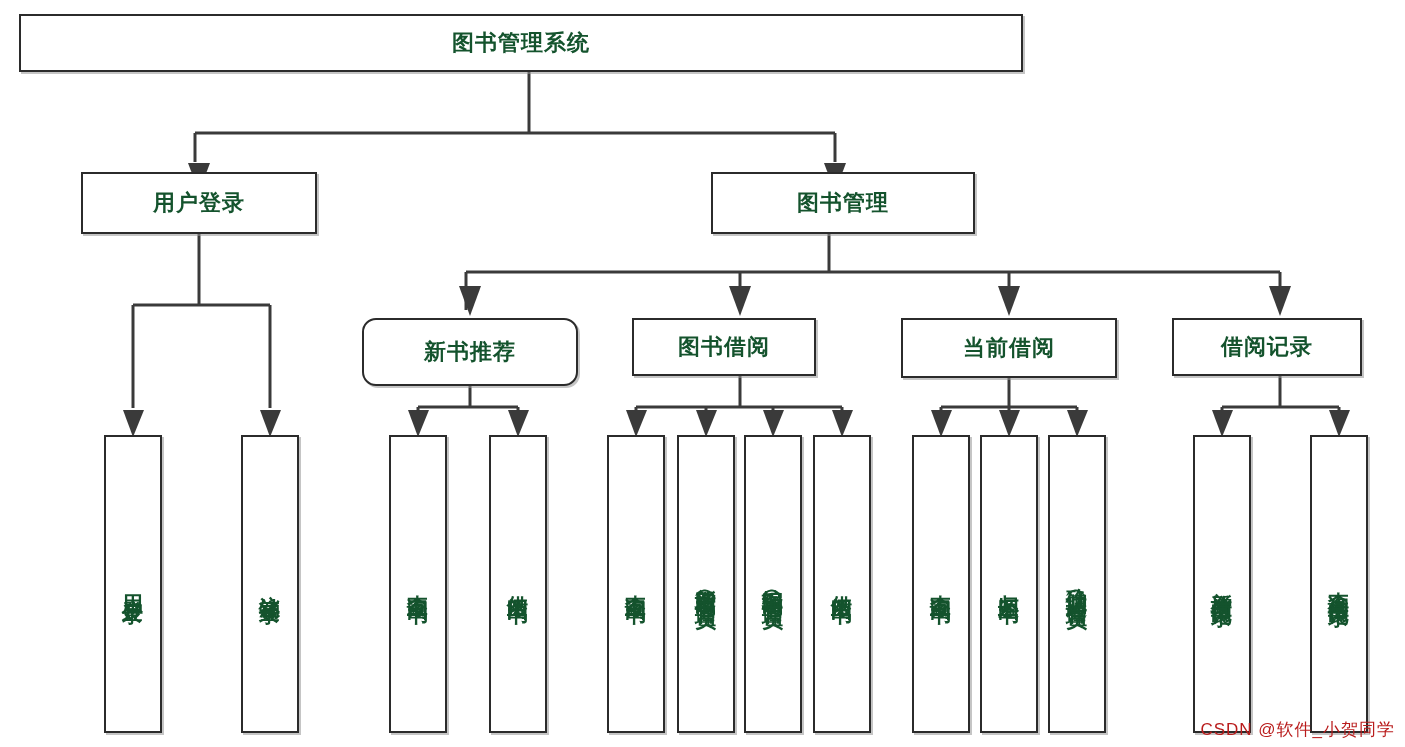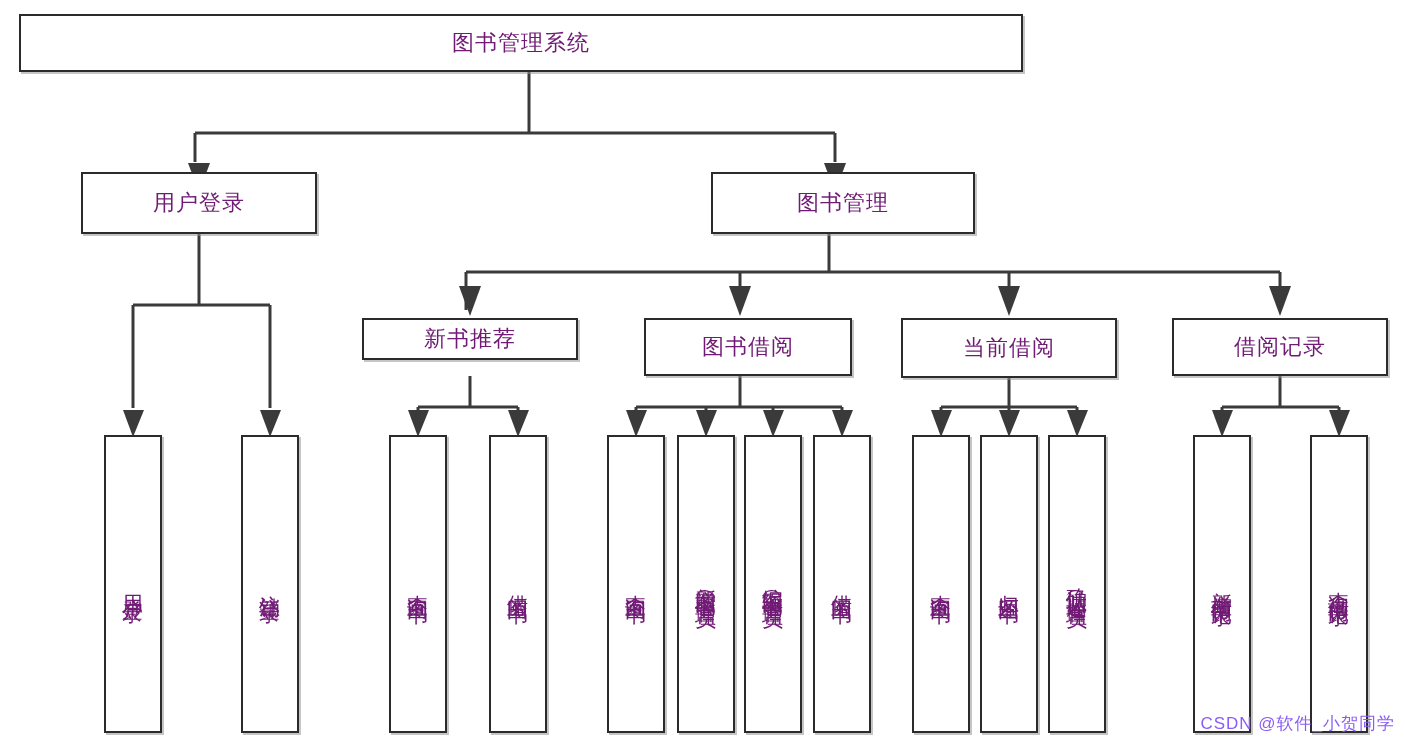--- a/index.html
+++ b/index.html
@@ -1,25 +1,25 @@
 <!DOCTYPE html>
 <html><head>
 <meta charset="utf-8">
 <style>
   html,body{margin:0;padding:0;background:#ffffff;}
   body{width:1405px;height:747px;font-family:"Liberation Sans","DejaVu Sans",sans-serif;overflow:hidden;}
   #canvas{position:relative;width:1405px;height:747px;background:#fff;}
   svg.wires{position:absolute;left:0;top:0;width:1405px;height:747px;pointer-events:none;}
   .node{position:absolute;box-sizing:border-box;background:#ffffff;border:2.5px solid #2b2b2b;
         box-shadow:2px 2px 0 0 rgba(150,150,150,0.55);display:flex;align-items:center;justify-content:center;}
-  .node .lbl{color:#701a75;font-size:22px;letter-spacing:1px;line-height:1.15;text-align:center;}
+  .node .lbl{color:#14532d;font-size:22px;letter-spacing:1px;line-height:1.15;text-align:center;font-weight:bold;}
   .node.vert{writing-mode:vertical-rl;text-orientation:upright;}
   .node.vert .lbl{writing-mode:vertical-rl;text-orientation:upright;font-size:21px;letter-spacing:3px;
         line-height:1.0;text-align:center;white-space:nowrap;}
-  #watermark{position:absolute;right:10px;bottom:12px;color:#8b5cf6;font-size:17px;letter-spacing:1px;
+  #watermark{position:absolute;right:10px;bottom:6px;color:#b91c1c;font-size:17px;letter-spacing:1px;
         white-space:nowrap;}
 </style>
 </head>
 <body>
 
 <div id="canvas">
 
   <svg class="wires" viewBox="0 0 1405 747">
     <g stroke="#3a3a3a" stroke-width="3" fill="none">
 
@@ -93,30 +93,30 @@
     <span class="lbl">图书管理系统</span>
   </div>
 
   <div class="node" style="left:81px;top:172px;width:236px;height:62px;">
     <span class="lbl">用户登录</span>
   </div>
   <div class="node" style="left:711px;top:172px;width:264px;height:62px;">
     <span class="lbl">图书管理</span>
   </div>
 
-  <div class="node" style="left:362px;top:318px;width:216px;height:42px;">
+  <div class="node" style="left:362px;top:318px;width:216px;height:68px;border-radius:14px;">
     <span class="lbl">新书推荐</span>
   </div>
-  <div class="node" style="left:632px;top:318px;width:208px;height:58px;margin-left:12px;">
+  <div class="node" style="left:632px;top:318px;width:184px;height:58px;">
     <span class="lbl">图书借阅</span>
   </div>
   <div class="node" style="left:901px;top:318px;width:216px;height:60px;">
     <span class="lbl">当前借阅</span>
   </div>
-  <div class="node" style="left:1172px;top:318px;width:216px;height:58px;">
+  <div class="node" style="left:1172px;top:318px;width:190px;height:58px;">
     <span class="lbl">借阅记录</span>
   </div>
 
   <div class="node vert" style="left:104px;top:435px;width:58px;height:298px;">
     <span class="lbl">用户登录</span>
   </div>
   <div class="node vert" style="left:241px;top:435px;width:58px;height:298px;">
     <span class="lbl">注销登录</span>
   </div>
 

